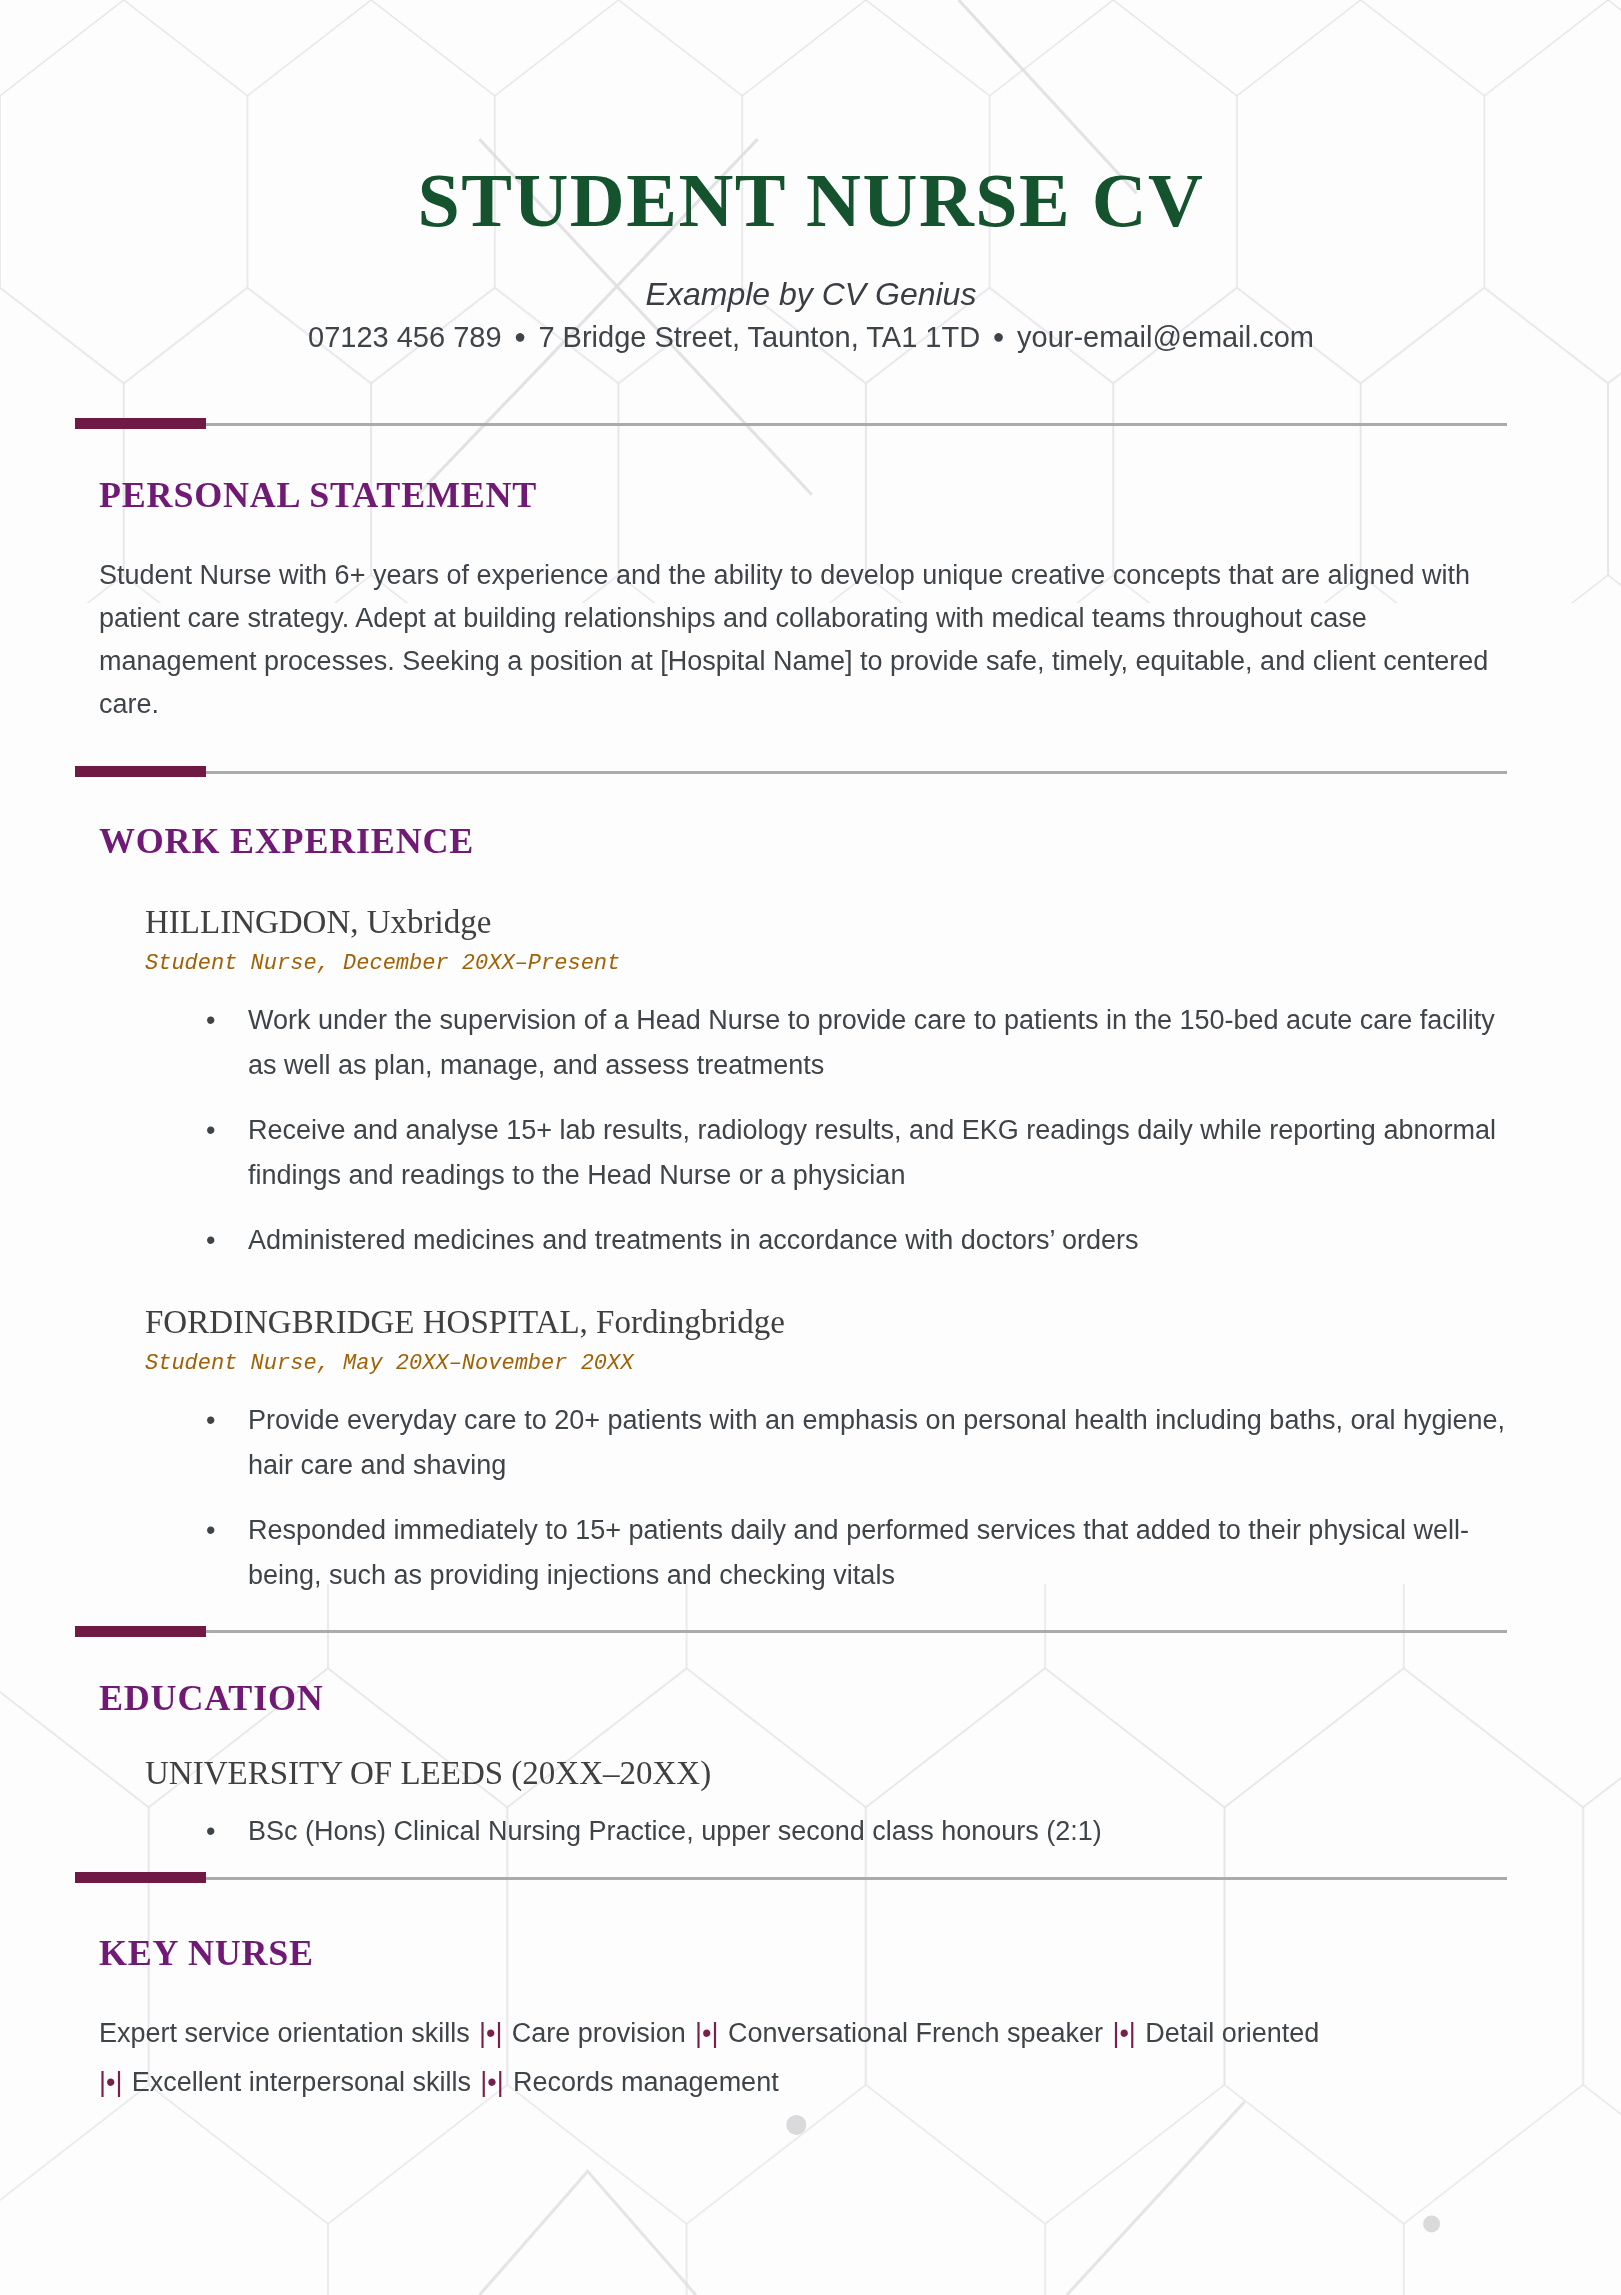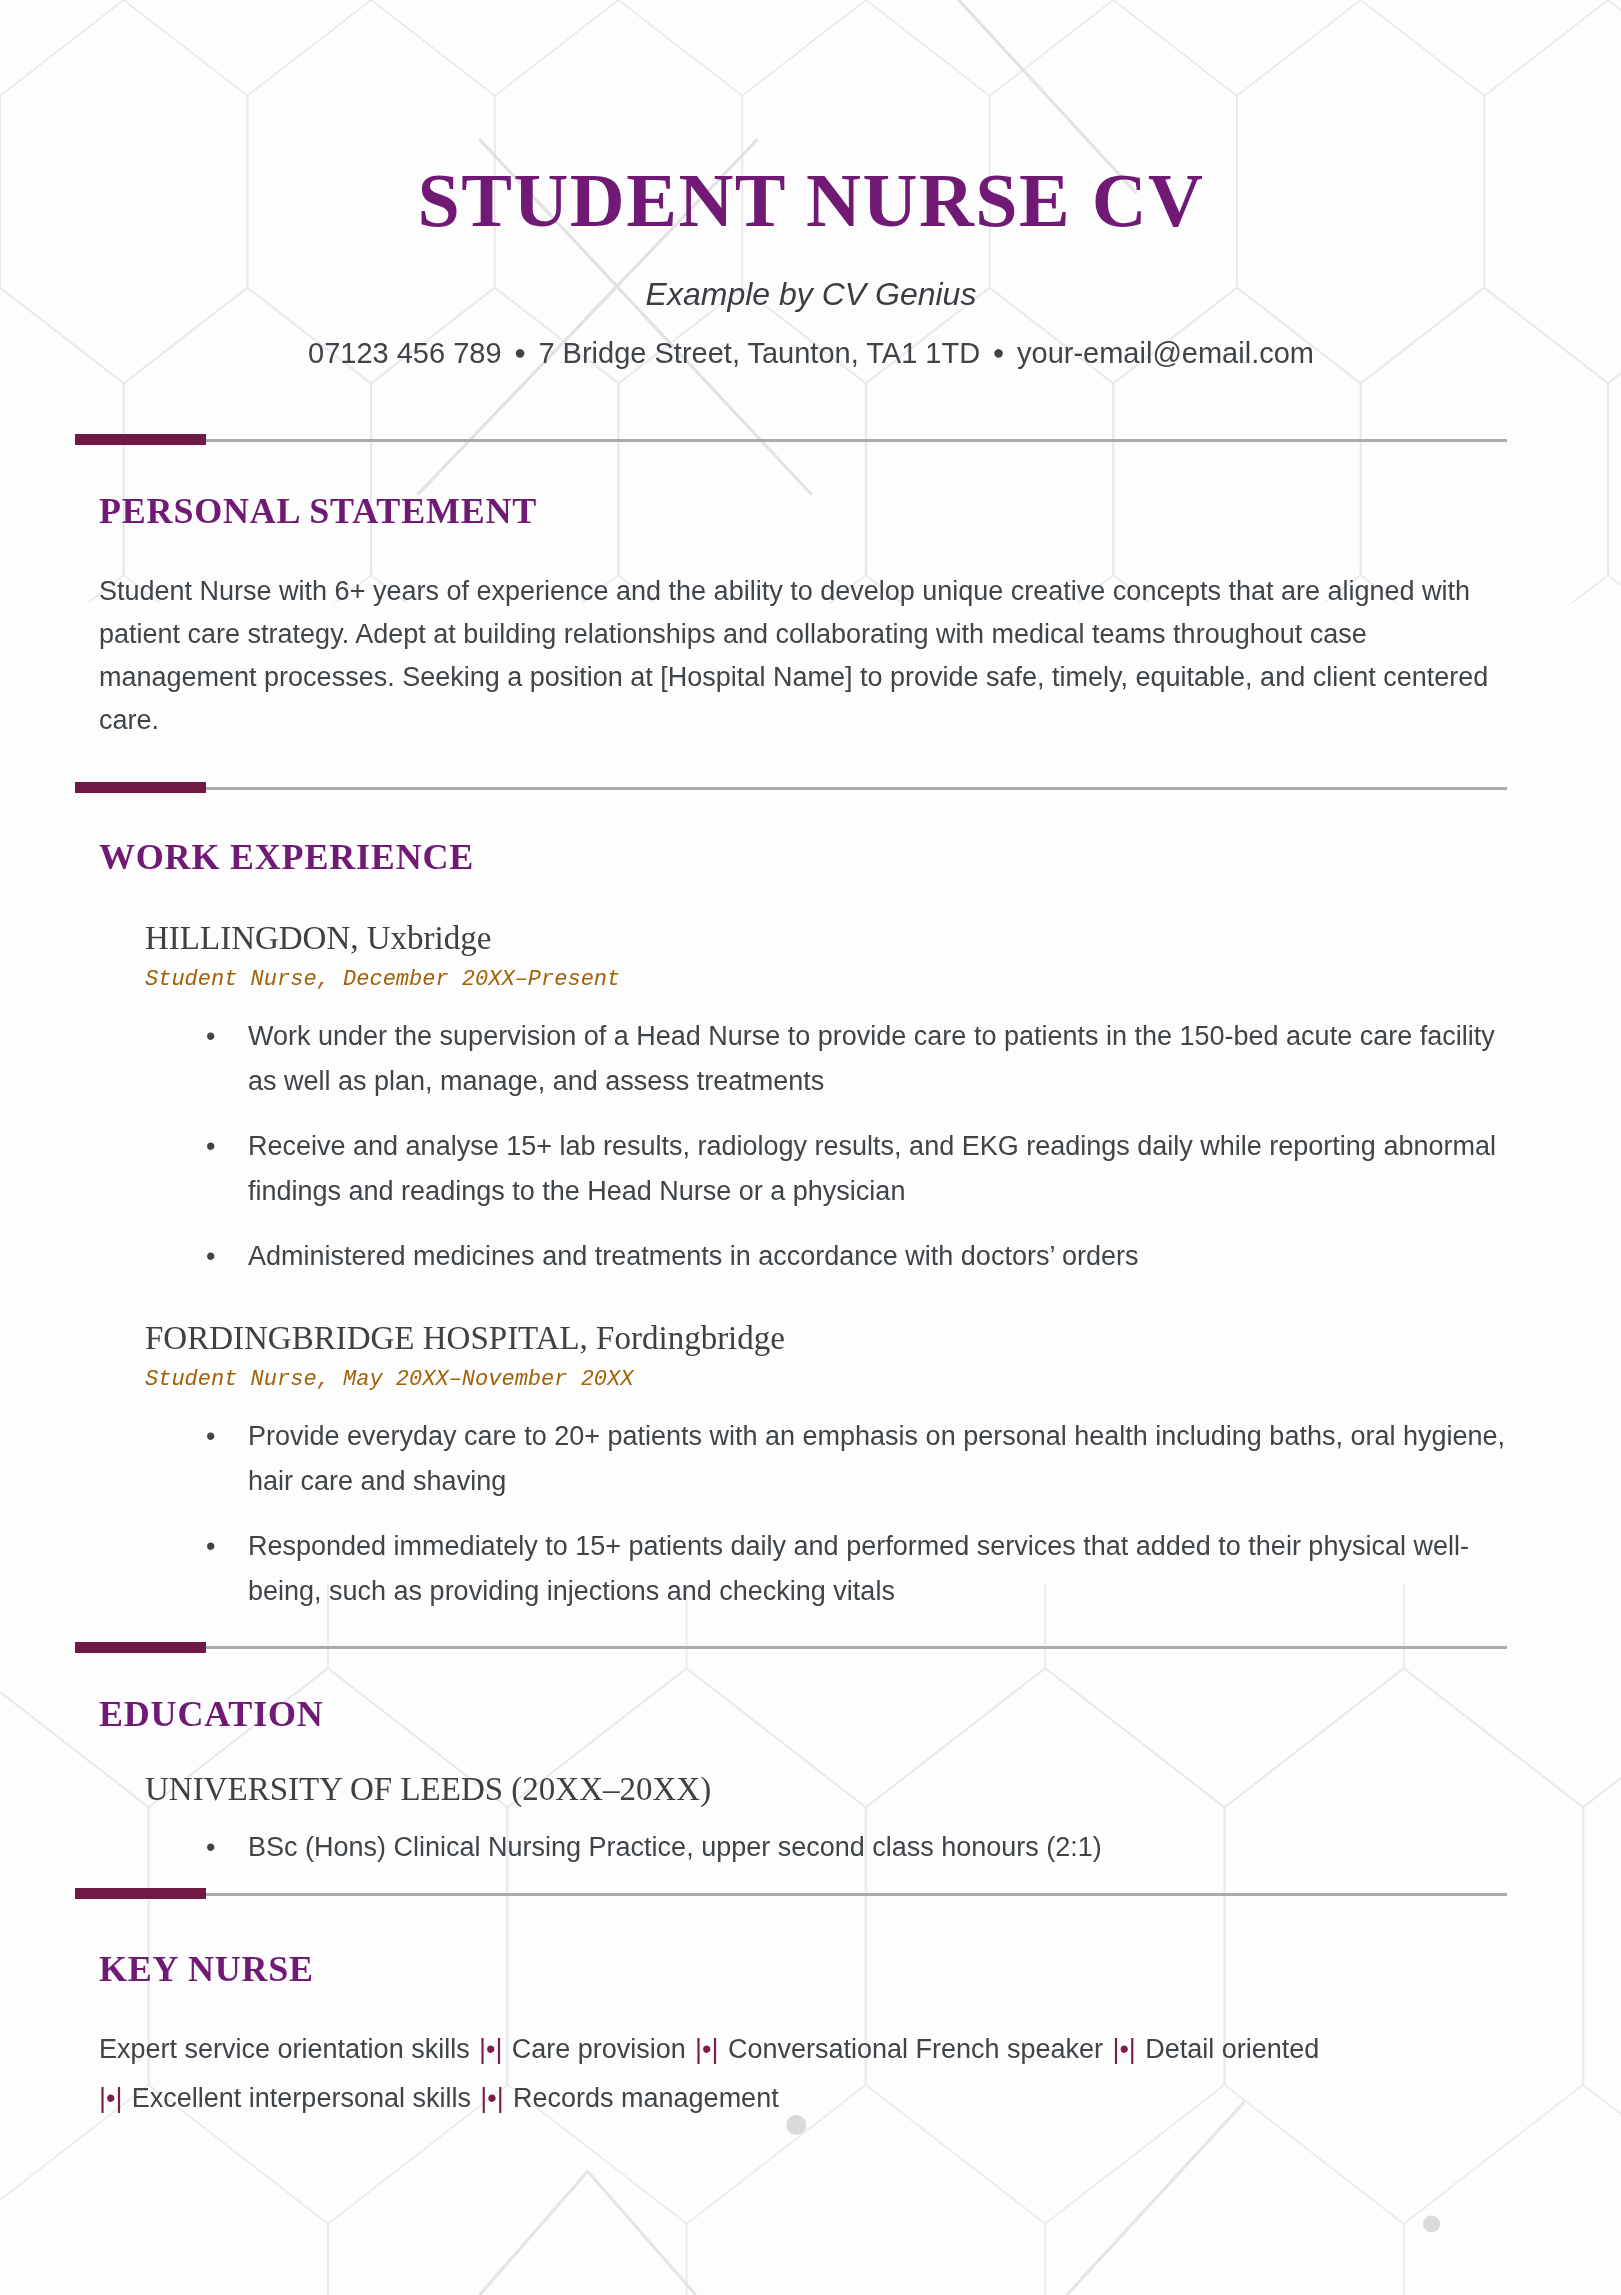--- a/index.html
+++ b/index.html
@@ -18,31 +18,31 @@
   .content { position:relative; z-index:2; }
 
   
   .cv-title {
     margin:0; padding-top:158px;
     text-align:center;
     font-family:"Liberation Serif", serif;
     font-weight:700;
     font-size:76px; line-height:1.12;
     letter-spacing:1.5px;
-    color:#701a75;
+    color:#14532d;
   }
   .cv-subtitle {
     margin:32px 0 0 0;
     text-align:center;
     font-style:italic;
     font-size:32px; line-height:1.2;
     color:#3A3E43;
   }
   .contact {
-    margin:21px 0 0 0;
+    margin:5px 0 0 0;
     text-align:center;
     font-size:29px; line-height:1.3;
     color:#3F4448;
   }
   .contact .sep-dot {
     display:inline-block;
     font-size:20px;
     vertical-align:3.9px;
     margin:0 12.4px;
     color:#3F4448;

